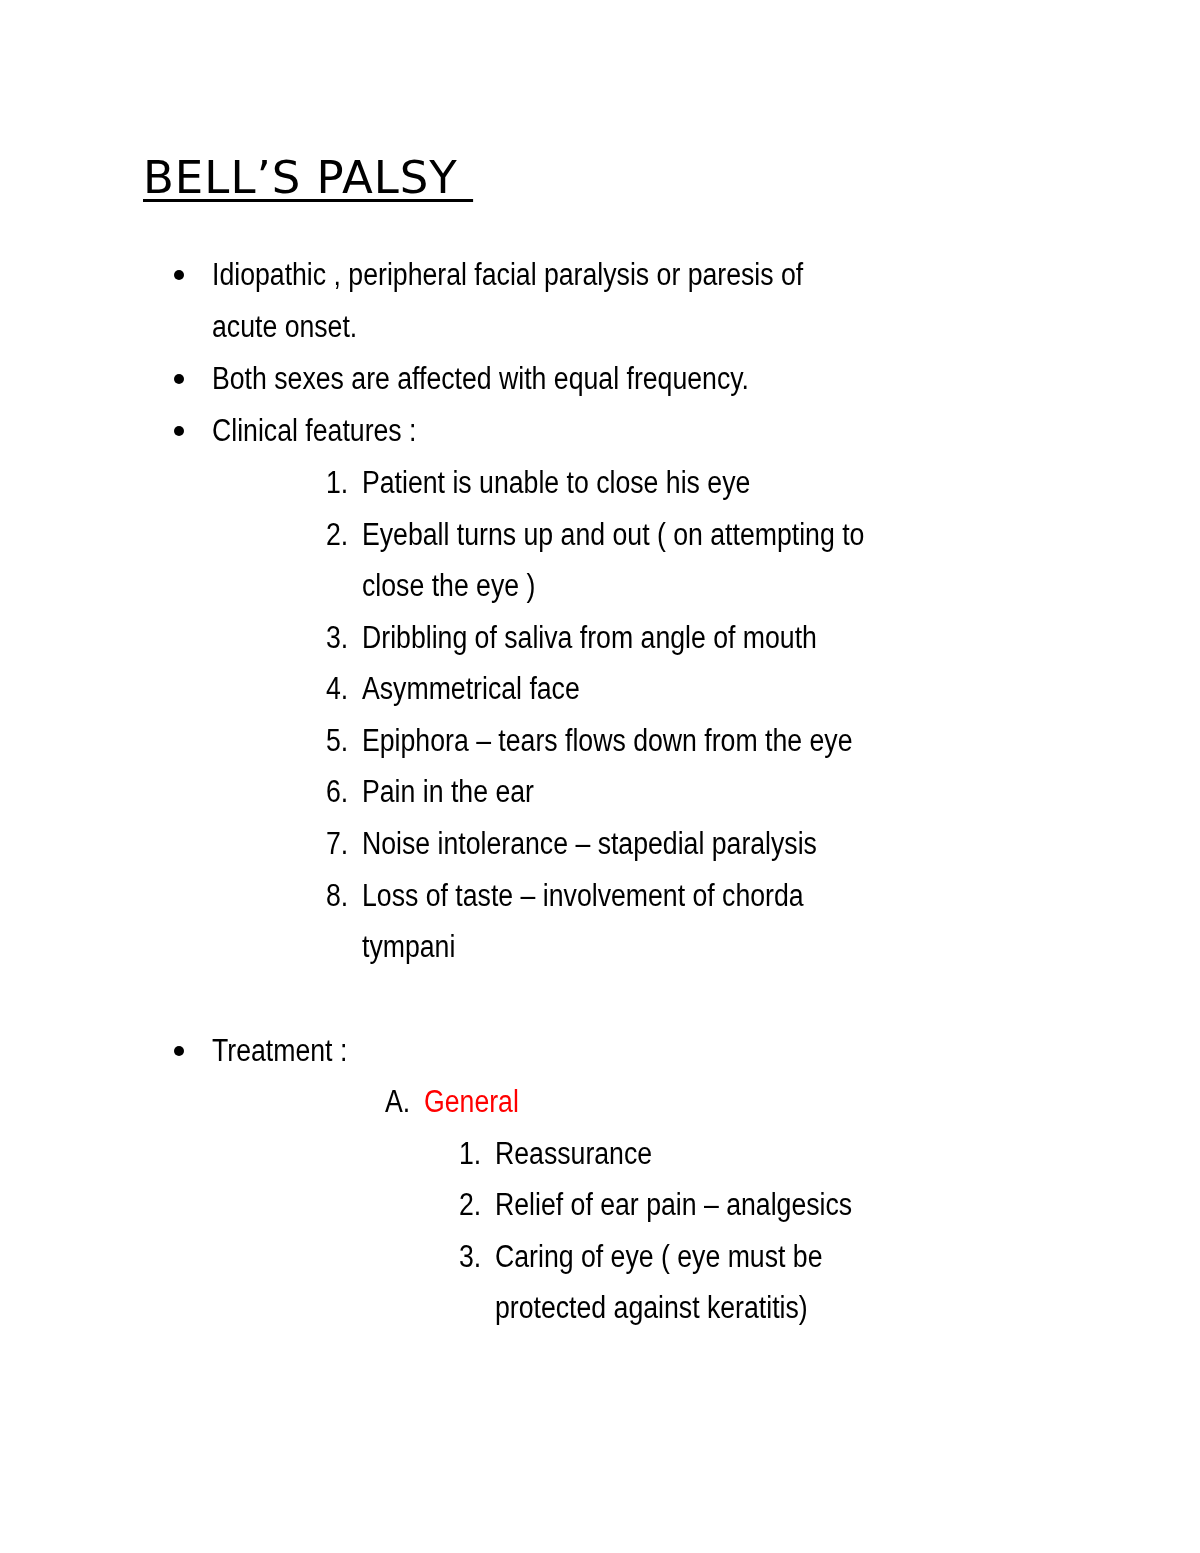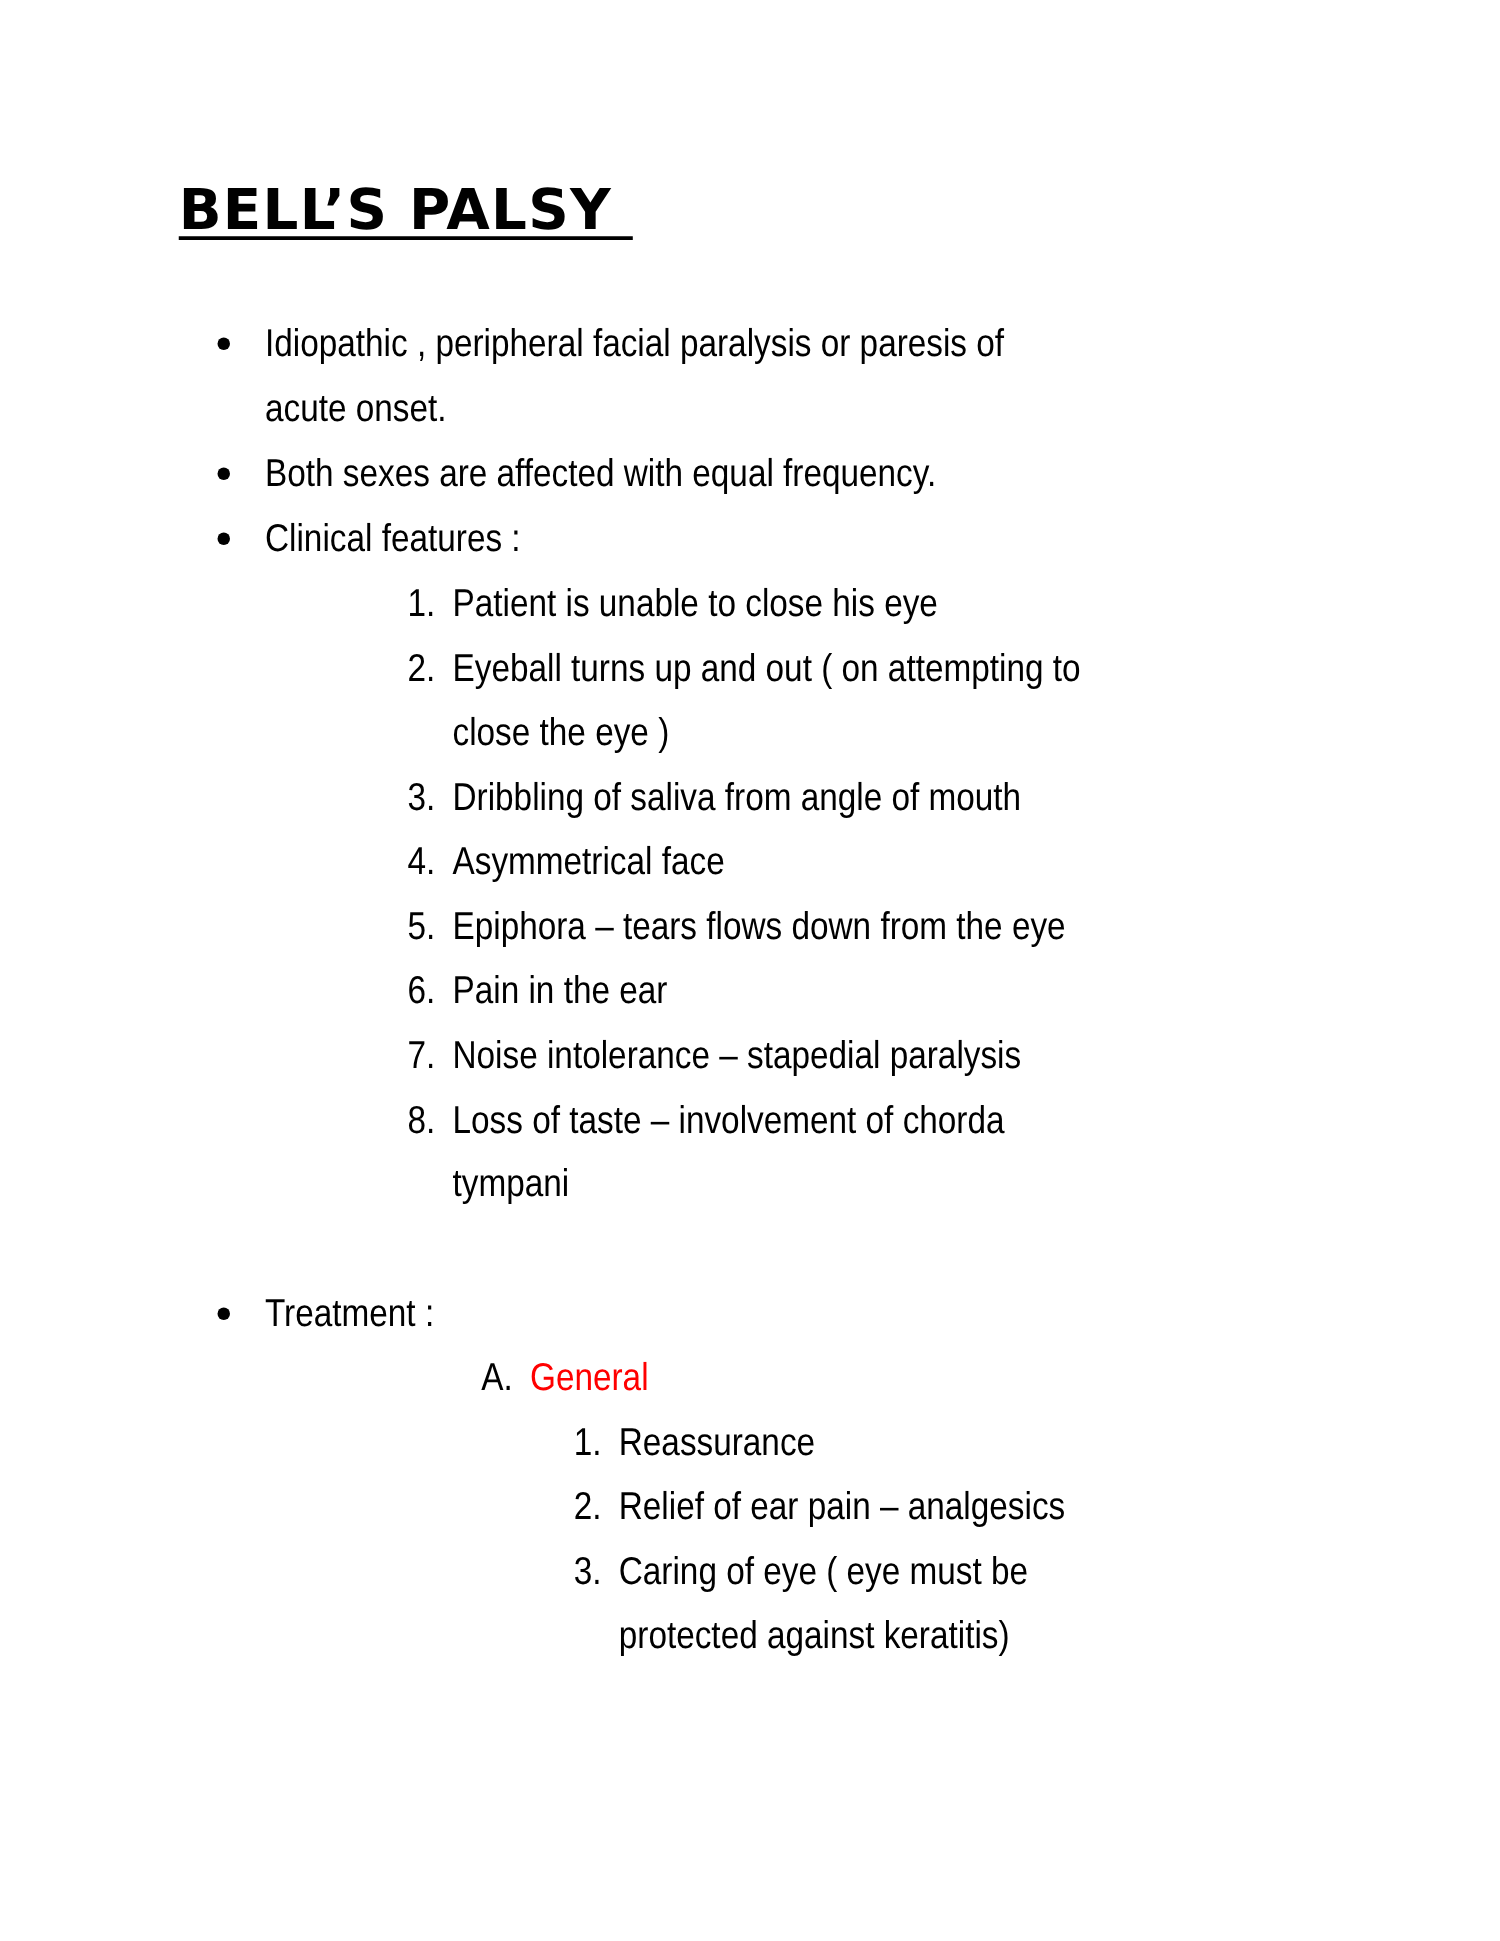--- a/index.html
+++ b/index.html
@@ -1,20 +1,20 @@
 <!DOCTYPE html>
 <html><head>
 <meta charset="utf-8">
 <style>
   html, body { margin: 0; padding: 0; background: #ffffff; }
   body { width: 1200px; height: 1553px; position: relative; overflow: hidden;
          font-family: "Liberation Sans", sans-serif; color: #000; }
   .page { position: absolute; left: 0; top: 0; width: 1200px; height: 1553px; background: #fff; }
-  .title { position: absolute; left: 143px; top: 138px; font-family: "DejaVu Sans", sans-serif;
-           font-weight: bold; font-size: 45px; line-height: 60px; letter-spacing: 1px;
+  .title { position: absolute; left: 143px; top: 148px; font-family: "DejaVu Sans", sans-serif;
+           font-weight: normal; font-size: 45px; line-height: 60px; letter-spacing: 1px;
            text-decoration: underline; text-decoration-thickness: 3px; text-underline-offset: 6px;
            white-space: pre; }
   .line { position: absolute; font-family: "Liberation Sans Narrow", "Liberation Sans", sans-serif;
           font-size: 31px; line-height: 40px; white-space: nowrap; transform-origin: left center; }
   .bullet { position: absolute; width: 10px; height: 10px; border-radius: 50%; background: #000; }
   .red { color: #ff0000; }
 </style>
 </head>
 <body>
 

